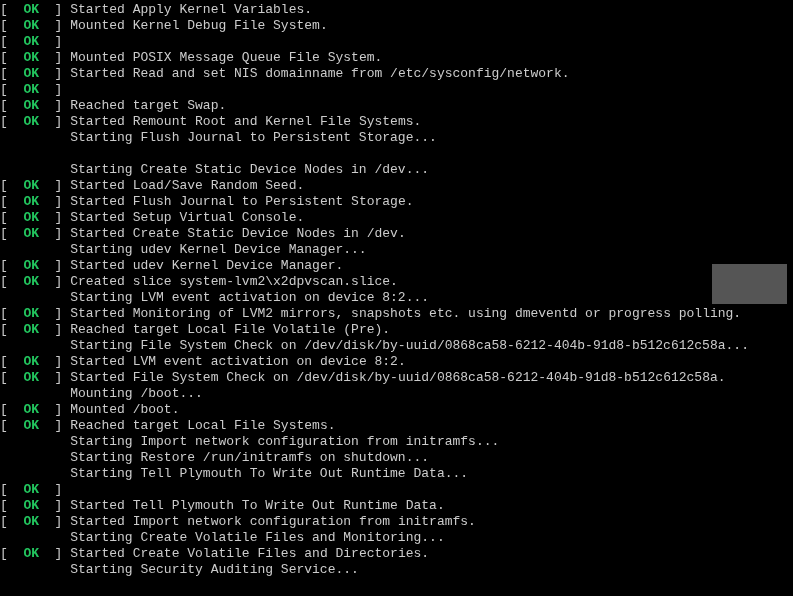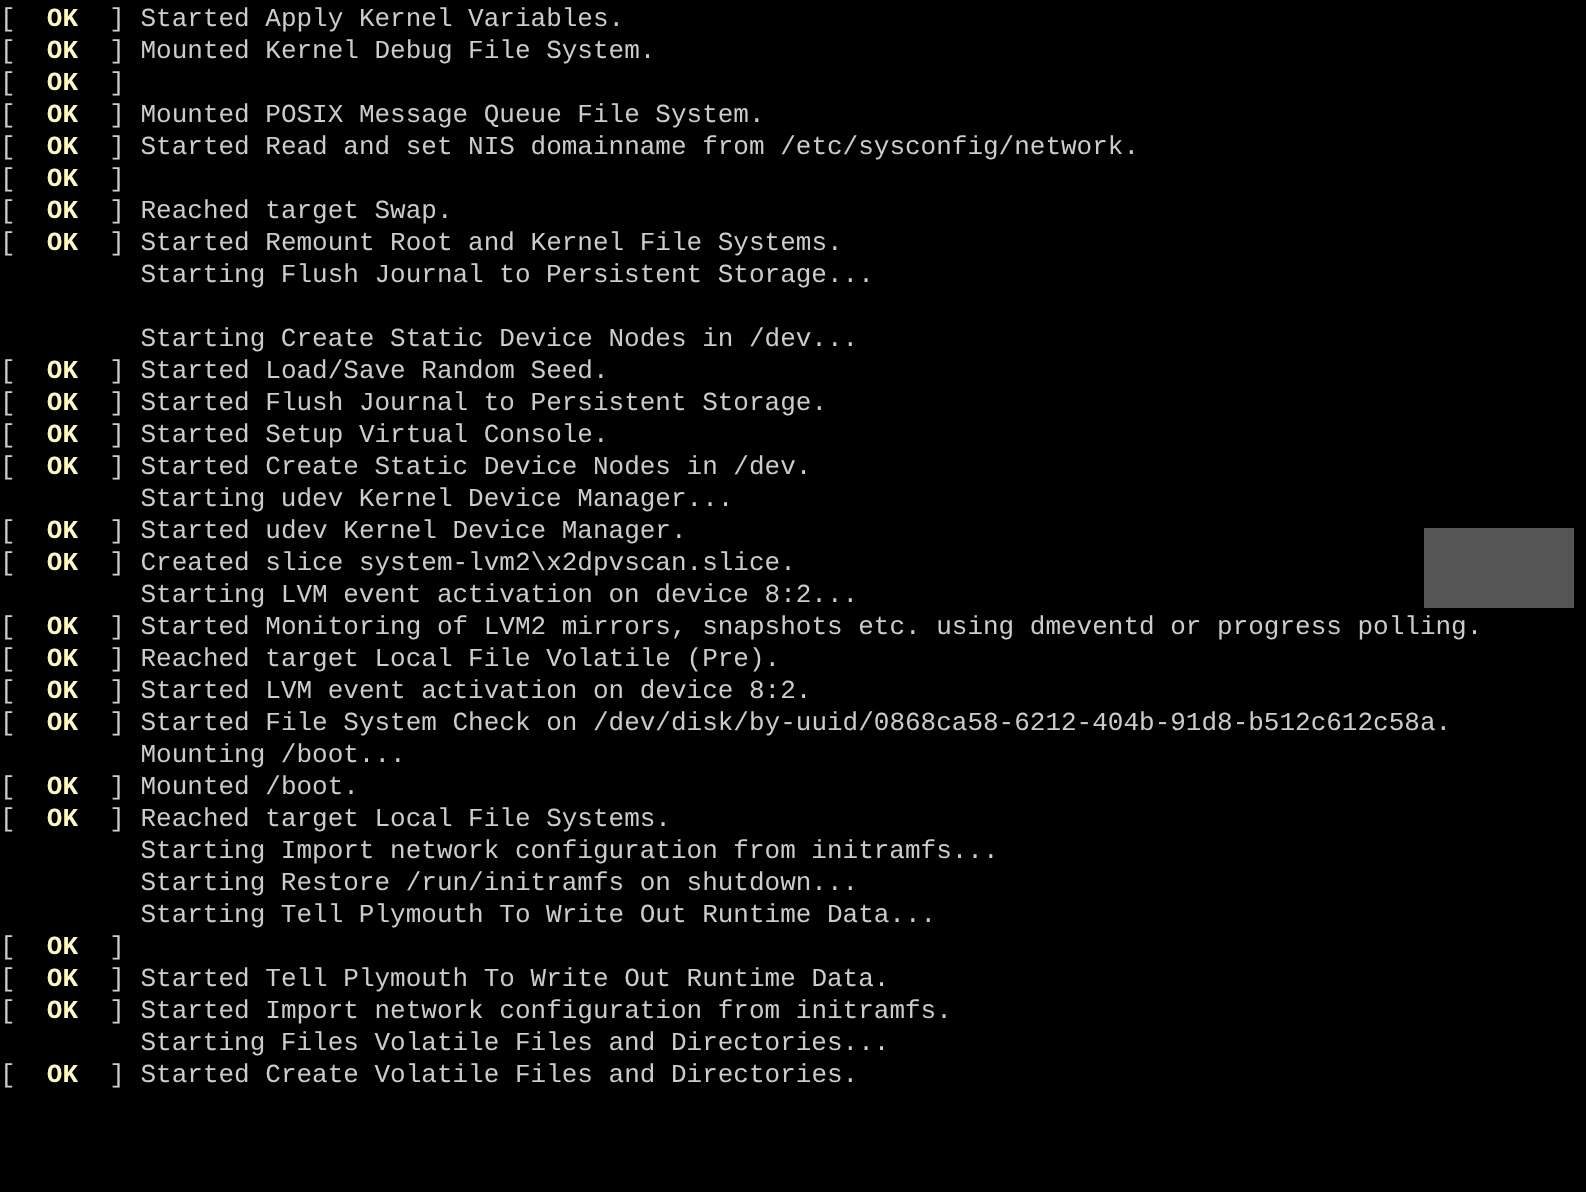--- a/index.html
+++ b/index.html
@@ -20,21 +20,21 @@
       white-space: nowrap;
     }
     .line {
       display: flex;
       height: 16px;
     }
     .bracket {
       color: #cccccc;
     }
     .ok {
-      color: #fef9c3;
+      color: #22c55e;
       font-weight: bold;
     }
     .pad {
       white-space: pre;
     }
     .scrollbar {
       position: absolute;
       right: 6px;
       top: 264px;
       width: 75px;
@@ -153,20 +153,24 @@
       <span class="bracket pad">  ] </span>
       <span>Started Monitoring of LVM2 mirrors, snapshots etc. using dmeventd or progress polling.</span>
     </div>
     <div class="line">
       <span class="bracket pad">[  </span>
       <span class="ok">OK</span>
       <span class="bracket pad">  ] </span>
       <span>Reached target Local File Volatile (Pre).</span>
     </div>
     <div class="line">
+      <span class="pad">         </span>
+      <span>Starting File System Check on /dev/disk/by-uuid/0868ca58-6212-404b-91d8-b512c612c58a...</span>
+    </div>
+    <div class="line">
       <span class="bracket pad">[  </span>
       <span class="ok">OK</span>
       <span class="bracket pad">  ] </span>
       <span>Started LVM event activation on device 8:2.</span>
     </div>
     <div class="line">
       <span class="bracket pad">[  </span>
       <span class="ok">OK</span>
       <span class="bracket pad">  ] </span>
       <span>Started File System Check on /dev/disk/by-uuid/0868ca58-6212-404b-91d8-b512c612c58a.</span>
@@ -211,25 +215,26 @@
       <span>Started Tell Plymouth To Write Out Runtime Data.</span>
     </div>
     <div class="line">
       <span class="bracket pad">[  </span>
       <span class="ok">OK</span>
       <span class="bracket pad">  ] </span>
       <span>Started Import network configuration from initramfs.</span>
     </div>
     <div class="line">
       <span class="pad">         </span>
-      <span>Starting Files Volatile Files and Directories...</span>
+      <span>Starting Create Volatile Files and Monitoring...</span>
     </div>
     <div class="line">
       <span class="bracket pad">[  </span>
       <span class="ok">OK</span>
       <span class="bracket pad">  ] </span>
       <span>Started Create Volatile Files and Directories.</span>
     </div>
     <div class="line">
       <span class="pad">         </span>
+      <span>Starting Security Auditing Service...</span>
     </div>
   </div>
 <div class="scrollbar"></div>
 
 </body></html>

